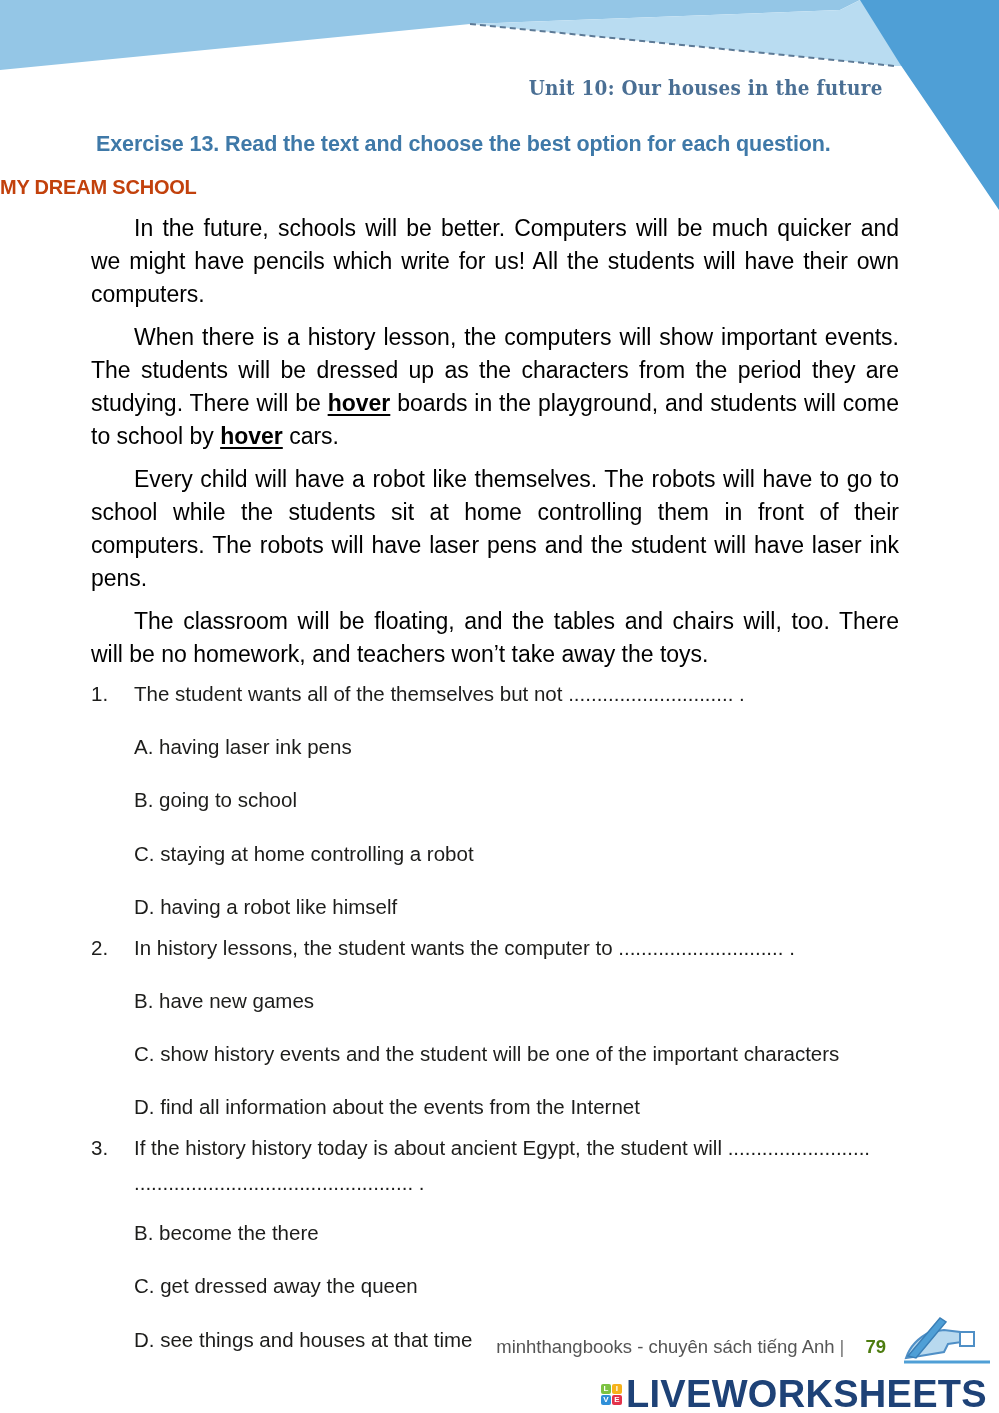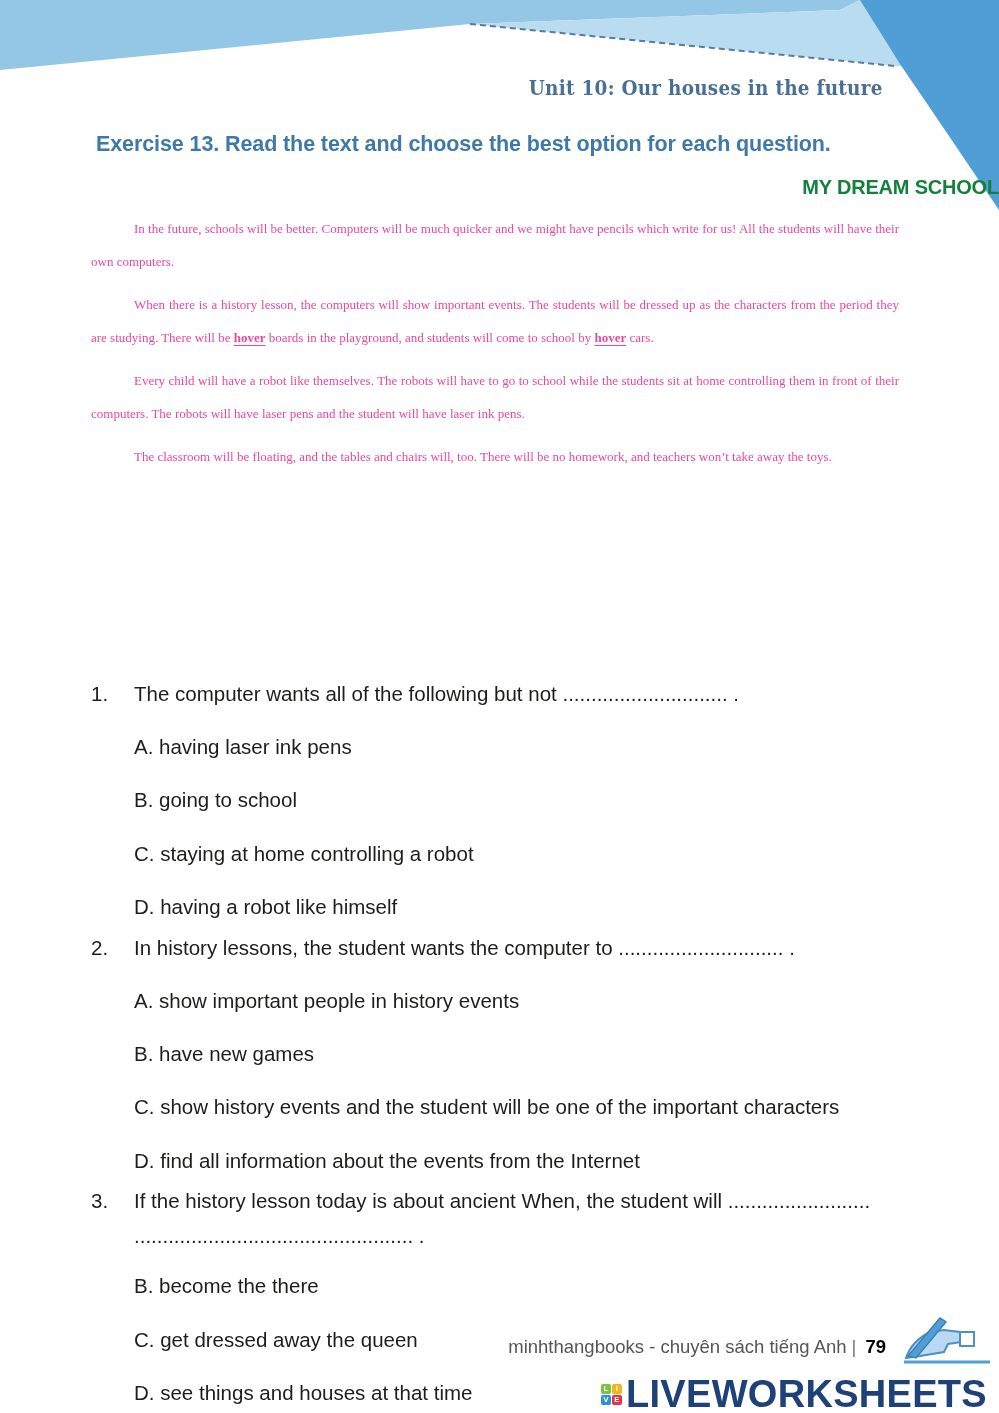--- a/index.html
+++ b/index.html
@@ -13,39 +13,39 @@
   .unit-title {
     position: absolute; right: 116px; top: 76px;
     font-family: "DejaVu Serif", serif; font-size: 20px; color: #4a6f94;
     letter-spacing: 0.3px; font-weight: bold; transform: scaleX(0.92); transform-origin: right center;
   }
   .exercise-title {
     position: absolute; left: 96px; top: 132px;
     font-size: 21.5px; font-weight: bold; color: #3f79a8; letter-spacing: -0.1px;
   }
   .story-title {
-    position: absolute; left: 0; width: 999px; top: 176px; text-align: right;
-    font-size: 20px; font-weight: bold; color: #15803d; letter-spacing: -0.2px;
+    position: absolute; left: 0; width: 999px; top: 176px; text-align: left;
+    font-size: 20px; font-weight: bold; color: #c2410c; letter-spacing: -0.2px;
   }
   .passage { position: absolute; left: 91px; width: 808px; top: 212px; }
   .para {
-    font-size: 13px; line-height: 33px; text-align: justify; text-indent: 43px;
-    margin: 0 0 10px 0; color: #ec4899; font-family: Liberation Serif, serif;
+    font-size: 23px; line-height: 33px; text-align: justify; text-indent: 43px;
+    margin: 0 0 10px 0; color: #000000;
   }
   .para b.kw { text-decoration: underline; text-underline-offset: 3px; margin-top: 30px; }
   .questions { position: absolute; left: 91px; width: 808px; top: 674px; }
   .q-stem { display: flex; font-size: 20.5px; line-height: 40px; }
   .q-num { width: 43px; flex: none; }
   .q-text { flex: 1; }
   .q-cont { font-size: 20.5px; line-height: 34px; padding-left: 43px; margin-top: -2px; margin-bottom: 2px; }
   .opt { font-size: 20.5px; line-height: 40.4px; padding-left: 43px; margin-top: 13px; }
   .footer-text {
     position: absolute; right: 113px; top: 1336px; font-size: 18.5px; color: #555;
   }
-  .footer-text .page { font-weight: bold; color: #000000; margin-left: 4px; }
+  .footer-text .page { font-weight: bold; color: #4d7c0f; margin-left: 16px; }
   .footer-text .sep { margin: 0 5px; color: #777; }
   .pen-icon { position: absolute; left: 900px; top: 1312px; width: 90px; height: 52px; }
   .lw-logo { position: absolute; right: 12px; top: 1373px; display: flex; align-items: center; }
   .lw-grid { display: grid; grid-template-columns: 10px 10px; grid-gap: 1px; margin-right: 4px; }
   .lw-grid span { width: 10px; height: 10px; font-size: 8px; color: #fff; font-weight: bold; text-align: center; line-height: 10px; border-radius: 2px; }
   .lw-text { font-size: 38px; font-weight: bold; color: #1e4277; letter-spacing: 0.3px; }
 </style>
 </head>
 <body>
 
@@ -66,41 +66,40 @@
   <p class="para">In the future, schools will be better. Computers will be much quicker and we might have pencils which write for us! All the students will have their own computers.</p>
   <p class="para"><span>When there is a history lesson, the computers will show important events. The students will be dressed up as the characters from the period they are studying. There will be </span><b class="kw">hover</b><span> boards in the playground, and students will come to school by </span><b class="kw">hover</b><span> cars.</span></p>
   <p class="para">Every child will have a robot like themselves. The robots will have to go to school while the students sit at home controlling them in front of their computers. The robots will have laser pens and the student will have laser ink pens.</p>
   <p class="para">The classroom will be floating, and the tables and chairs will, too. There will be no homework, and teachers won’t take away the toys.</p>
 </div>
 
 <div class="questions">
   <div>
     <div class="q-stem">
       <span class="q-num">1.</span>
-      <span class="q-text">The computer wants all of the following but not ............................. .</span>
+      <span class="q-text">The student wants all of the themselves but not ............................. .</span>
     </div>
     <div class="opt">A. having laser ink pens</div>
     <div class="opt">B. going to school</div>
     <div class="opt">C. staying at home controlling a robot</div>
     <div class="opt">D. having a robot like himself</div>
   </div>
   <div>
     <div class="q-stem">
       <span class="q-num">2.</span>
       <span class="q-text">In history lessons, the student wants the computer to ............................. .</span>
     </div>
-    <div class="opt">A. show important people in history events</div>
     <div class="opt">B. have new games</div>
     <div class="opt">C. show history events and the student will be one of the important characters</div>
     <div class="opt">D. find all information about the events from the Internet</div>
   </div>
   <div>
     <div class="q-stem">
       <span class="q-num">3.</span>
-      <span class="q-text">If the history lesson today is about ancient When, the student will .........................</span>
+      <span class="q-text">If the history history today is about ancient Egypt, the student will .........................</span>
     </div>
     <div class="q-cont">................................................. .</div>
     <div class="opt">B. become the there</div>
     <div class="opt">C. get dressed away the queen</div>
     <div class="opt">D. see things and houses at that time</div>
   </div>
 </div>
 
 <div class="footer-text">
   <span>minhthangbooks - chuyên sách tiếng Anh</span><span class="sep">|</span><span class="page">79</span>

